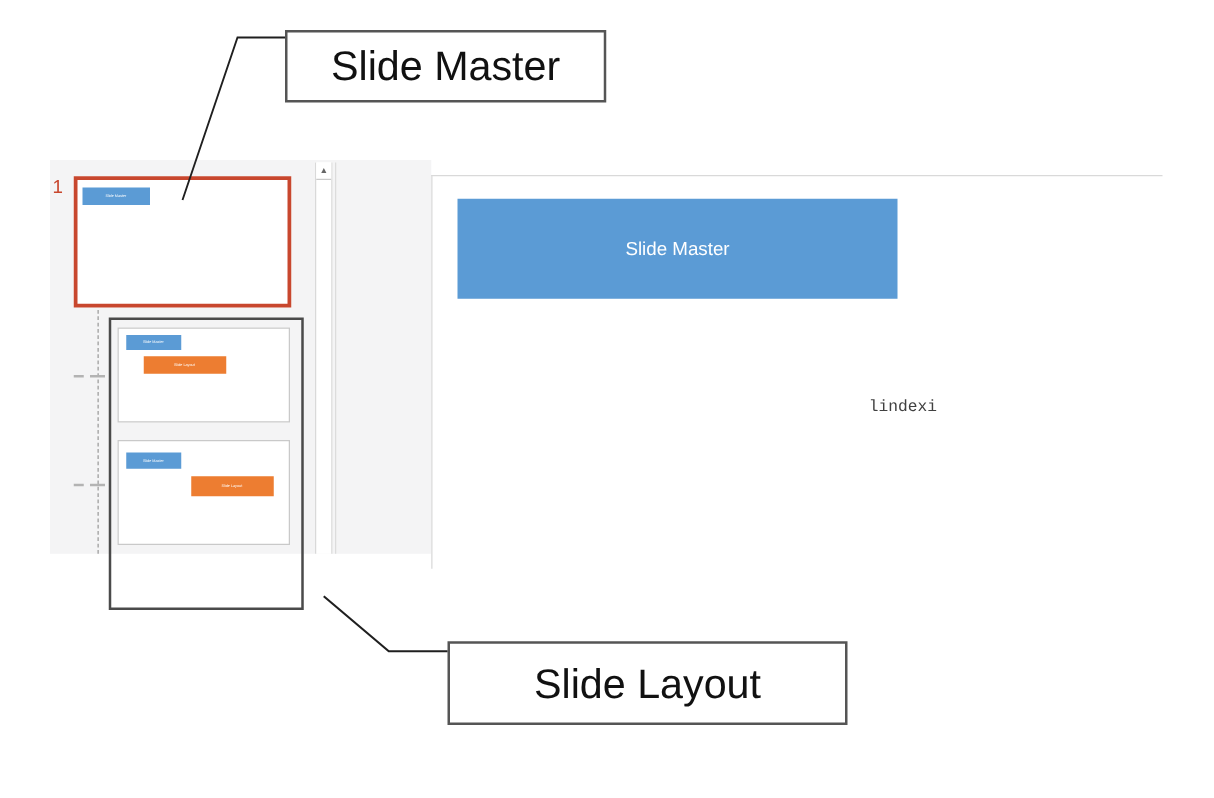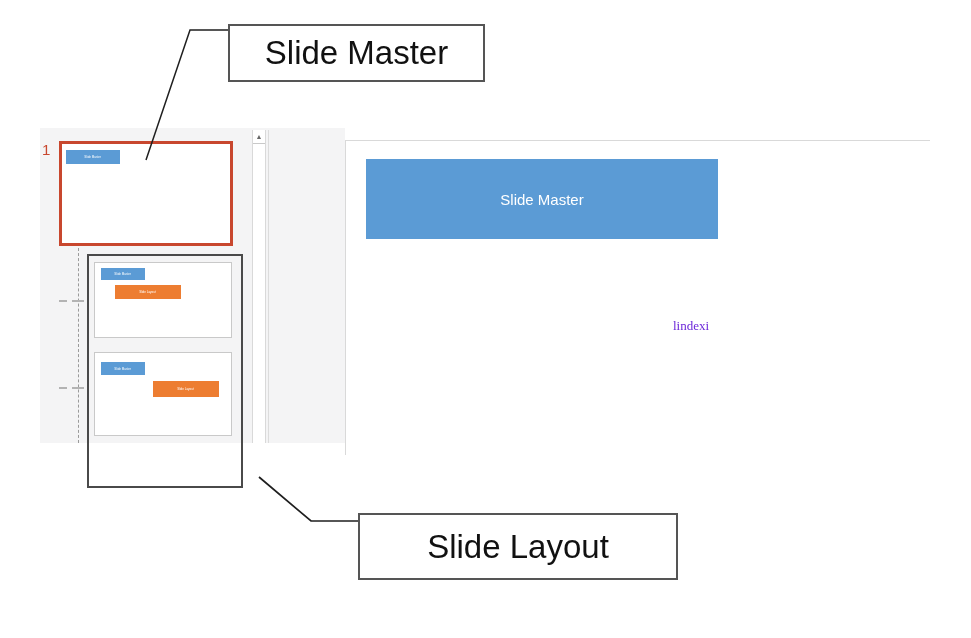--- a/index.html
+++ b/index.html
@@ -36,21 +36,21 @@
     border-left:1px solid #d9d9d9;border-right:1px solid #d9d9d9;}
   .scroll-up{position:absolute;left:0;top:0;width:100%;height:13px;border-bottom:1px solid #c9c9c9;
     display:flex;align-items:center;justify-content:center;font-size:7px;color:#666;background:#ffffff;cursor:pointer;}
   .panel-edge{left:268px;top:130px;width:1px;height:313px;background:#dcdcdc;}
 
   
   .slide-area{left:345px;top:140px;width:585px;height:315px;background:#ffffff;
     border-top:1px solid #d9d9d9;border-left:1px solid #d9d9d9;}
   .title-box{left:366px;top:159px;width:352px;height:80px;background:#5b9bd5;
     display:flex;align-items:center;justify-content:center;color:#ffffff;font-size:15px;}
-  .watermark{left:673px;top:318px;font-family:Liberation Serif, serif;font-size:13px;color:#6d28d9;}
+  .watermark{left:695px;top:318px;font-family:Liberation Mono, monospace;font-size:13px;color:#404040;}
 
   
   .callout{background:#ffffff;border:2px solid #555555;display:flex;align-items:center;justify-content:center;
     color:#111111;font-size:33px;}
   .callout-master{left:228px;top:24px;width:257px;height:58px;}
   .callout-layout{left:358px;top:513px;width:320px;height:67px;}
 
   .connector-svg{left:0;top:0;width:971px;height:638px;pointer-events:none;}
 </style>
 </head>

